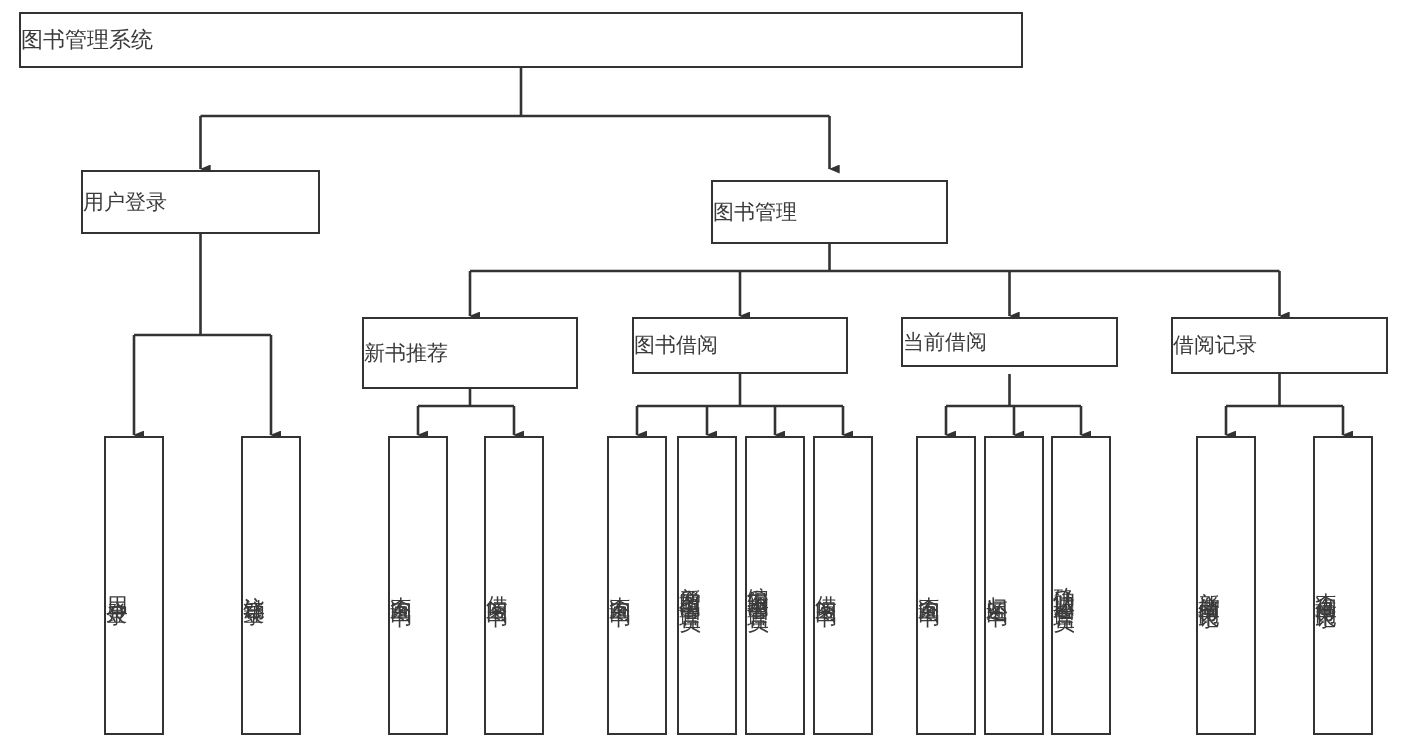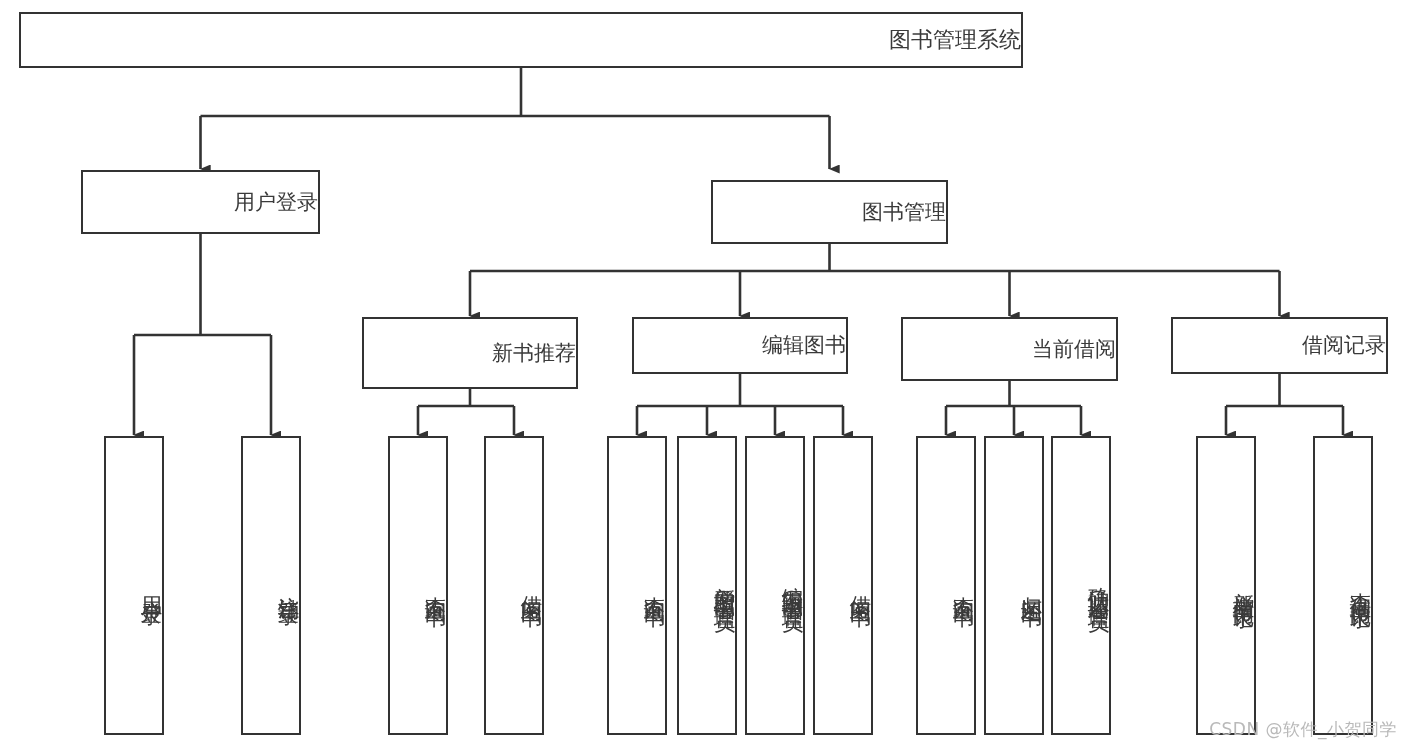--- a/index.html
+++ b/index.html
@@ -26,21 +26,21 @@
     height: 747px;
     pointer-events: none;
   }
   .node {
     position: absolute;
     box-sizing: border-box;
     border: 2.4px solid #333333;
     background: #ffffff;
     display: flex;
     align-items: center;
-    justify-content: flex-end;
+    justify-content: flex-start;
     z-index: 2;
   }
   .node-label {
     font-family: "DejaVu Sans", "Liberation Sans", sans-serif;
     color: #3a3a3a;
     line-height: 1.28;
     text-align: center;
     white-space: nowrap;
   }
   .lvl-root .node-label {
@@ -131,23 +131,23 @@
     <span class="node-label">用户登录</span>
   </div>
   <div class="node lvl-1" style="left: 711px; top: 180px; width: 237px; height: 64px;">
     <span class="node-label">图书管理</span>
   </div>
 
   <div class="node lvl-2" style="left: 362px; top: 317px; width: 216px; height: 72px;">
     <span class="node-label">新书推荐</span>
   </div>
   <div class="node lvl-2" style="left: 632px; top: 317px; width: 216px; height: 57px;">
-    <span class="node-label">编辑图书</span>
+    <span class="node-label">图书借阅</span>
   </div>
-  <div class="node lvl-2" style="left: 901px; top: 317px; width: 217px; height: 64px;">
+  <div class="node lvl-2" style="left: 901px; top: 317px; width: 217px; height: 50px;">
     <span class="node-label">当前借阅</span>
   </div>
   <div class="node lvl-2" style="left: 1171px; top: 317px; width: 217px; height: 57px;">
     <span class="node-label">借阅记录</span>
   </div>
 
   <div class="node lvl-leaf" style="left: 104px; top: 436px; width: 60px; height: 299px;">
     <span class="node-label">用户登录</span>
   </div>
   <div class="node lvl-leaf" style="left: 241px; top: 436px; width: 60px; height: 299px;">
@@ -180,14 +180,13 @@
   <div class="node lvl-leaf" style="left: 1051px; top: 436px; width: 60px; height: 299px;">
     <span class="node-label">确认归还（管理员）</span>
   </div>
   <div class="node lvl-leaf" style="left: 1196px; top: 436px; width: 60px; height: 299px;">
     <span class="node-label">新增借阅记录</span>
   </div>
   <div class="node lvl-leaf" style="left: 1313px; top: 436px; width: 60px; height: 299px;">
     <span class="node-label">查询借阅记录</span>
   </div>
 
-  <div id="watermark">CSDN @软件_小贺同学</div>
 </div>
 
 </body></html>

